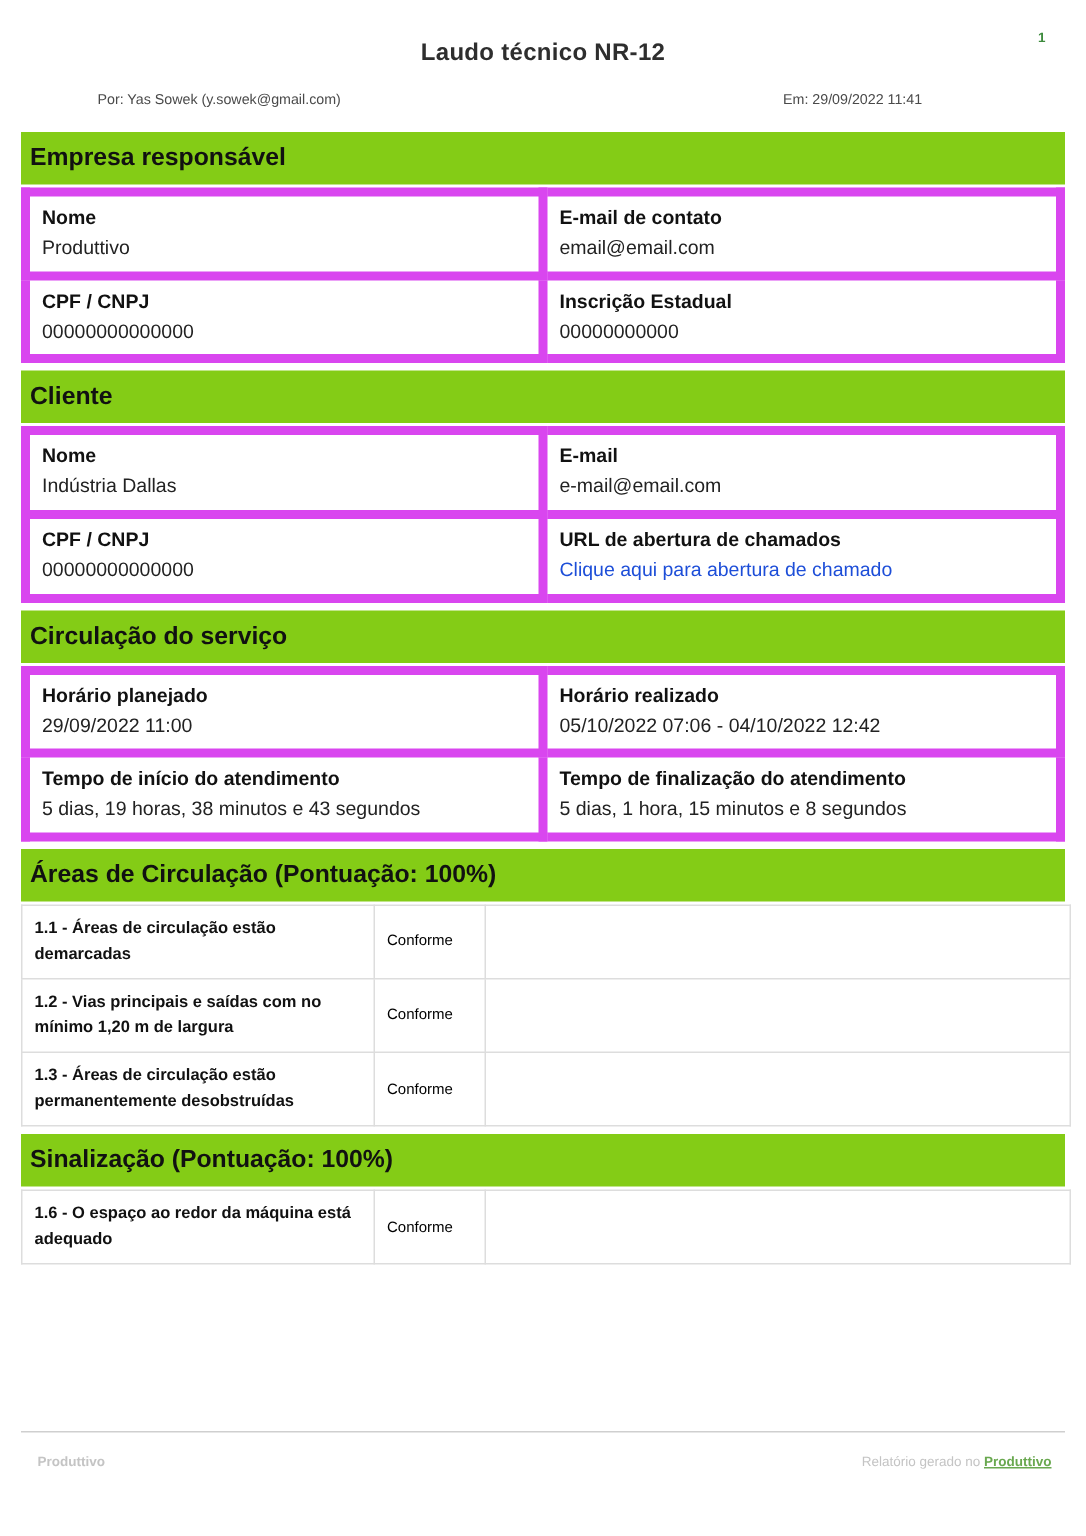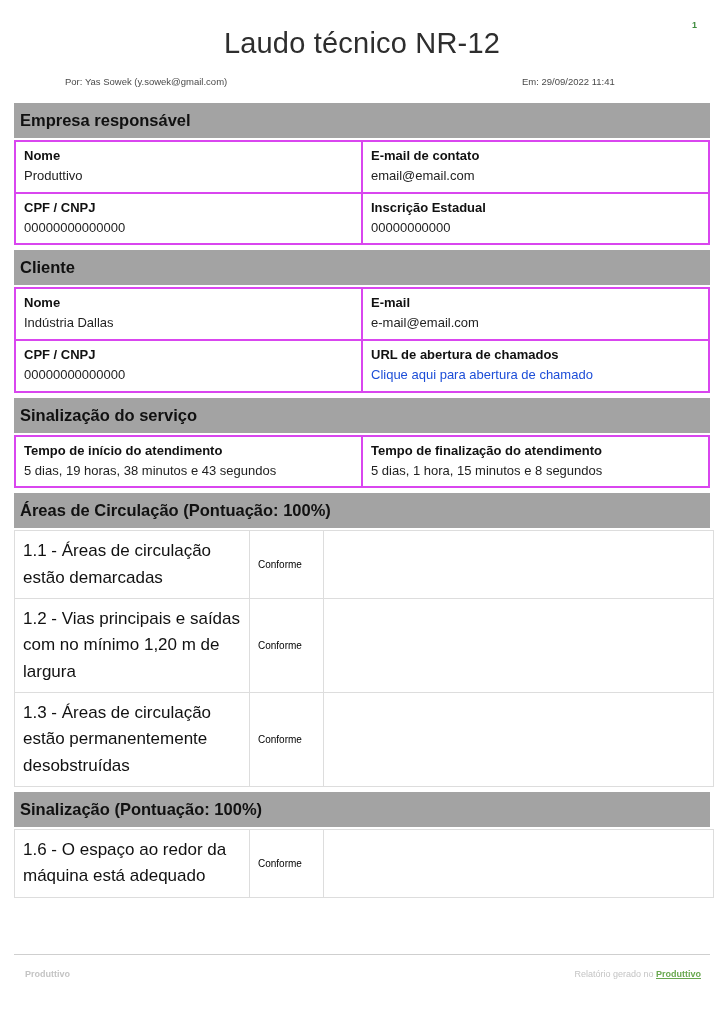--- a/index.html
+++ b/index.html
@@ -23,59 +23,59 @@
     top: 20px;
     right: 27px;
     font-size: 9px;
     font-weight: bold;
     color: #3d8b3d;
   }
   .doc-title {
     margin: 0;
     padding-top: 27px;
     text-align: center;
-    font-size: 29px;
-    font-weight: 400;
+    font-size: 16px;
+    font-weight: 700;
     color: #2e2e2e;
     letter-spacing: 0.2px;
   }
   .byline {
     position: relative;
     margin-top: 16px;
     height: 13px;
     font-size: 9.5px;
     color: #4a4a4a;
     margin-left: 40px;
   }
   .byline .author { position: absolute; left: 25px; top: 0; }
   .byline .date   { position: absolute; left: 482px; top: 0; }
 
   .content {
     margin: 14px 14px 0 14px;
     width: 696px;
   }
   .section-header {
-    background: #a3a3a3;
+    background: #84cc16;
     padding: 8px 6px;
     font-size: 16.5px;
     font-weight: bold;
     color: #111;
     margin-top: 5px;
   }
   .section-header:first-child { margin-top: 0; }
 
   table.info-grid, table.check-grid {
     width: 696px;
     border-collapse: collapse;
     table-layout: fixed;
     margin-top: 2px;
   }
   table.info-grid td {
     width: 50%;
-    border: 2px solid #d946ef;
+    border: 6px solid #d946ef;
     padding: 4px 8px 6px 8px;
     vertical-align: top;
   }
   .field-label {
     font-size: 13px;
     font-weight: bold;
     color: #111;
     line-height: 1.55;
   }
   .field-value {
@@ -87,21 +87,21 @@
     color: #1d4ed8;
     text-decoration: none;
     cursor: pointer;
   }
 
   table.check-grid td {
     border: 1px solid #ddd;
     vertical-align: middle;
     padding: 7px 8px;
   }
-  td.q-cell   { width: 218px; font-size: 17px; font-weight: normal; line-height: 1.55; color: #111; }
+  td.q-cell   { width: 218px; font-size: 11px; font-weight: bold; line-height: 1.55; color: #111; }
   td.a-cell   { width: 57px;  font-size: 10px; color: #000000; }
   td.n-cell   { width: 373px; }
 
   .footer-rule {
     position: absolute;
     left: 14px;
     top: 954px;
     width: 696px;
     border-top: 1px solid #cfcfcf;
   }
@@ -187,23 +187,33 @@
         <td>
           <div class="field-label">URL de abertura de chamados</div>
           <div class="field-value">
             <a class="doc-link">Clique aqui para abertura de chamado</a>
           </div>
         </td>
       </tr>
     </tbody>
       </table>
 
-    <div class="section-header">Sinalização do serviço</div>
+    <div class="section-header">Circulação do serviço</div>
     <table class="info-grid">
       <tbody>
+          <tr>
+        <td>
+          <div class="field-label">Horário planejado</div>
+          <div class="field-value">29/09/2022 11:00</div>
+        </td>
+        <td>
+          <div class="field-label">Horário realizado</div>
+          <div class="field-value">05/10/2022 07:06 - 04/10/2022 12:42</div>
+        </td>
+      </tr>
       <tr>
         <td>
           <div class="field-label">Tempo de início do atendimento</div>
           <div class="field-value">5 dias, 19 horas, 38 minutos e 43 segundos</div>
         </td>
         <td>
           <div class="field-label">Tempo de finalização do atendimento</div>
           <div class="field-value">5 dias, 1 hora, 15 minutos e 8 segundos</div>
         </td>
       </tr>

